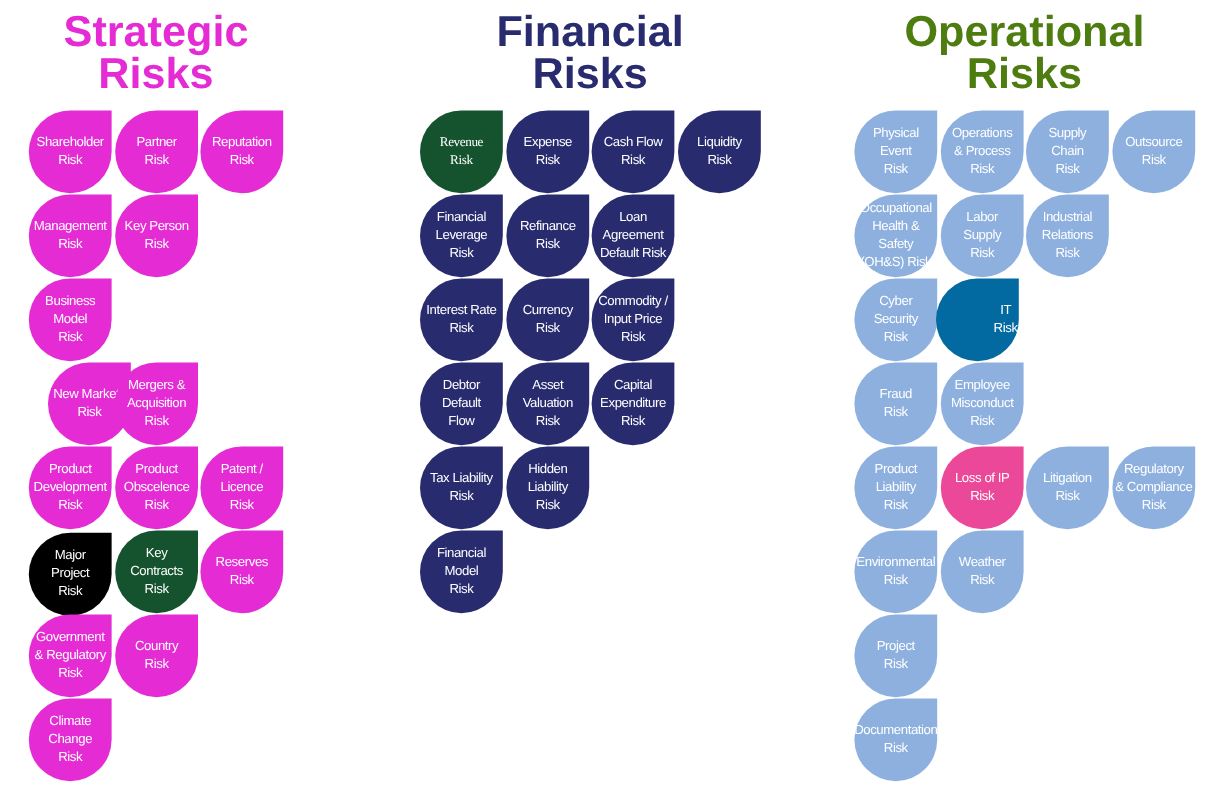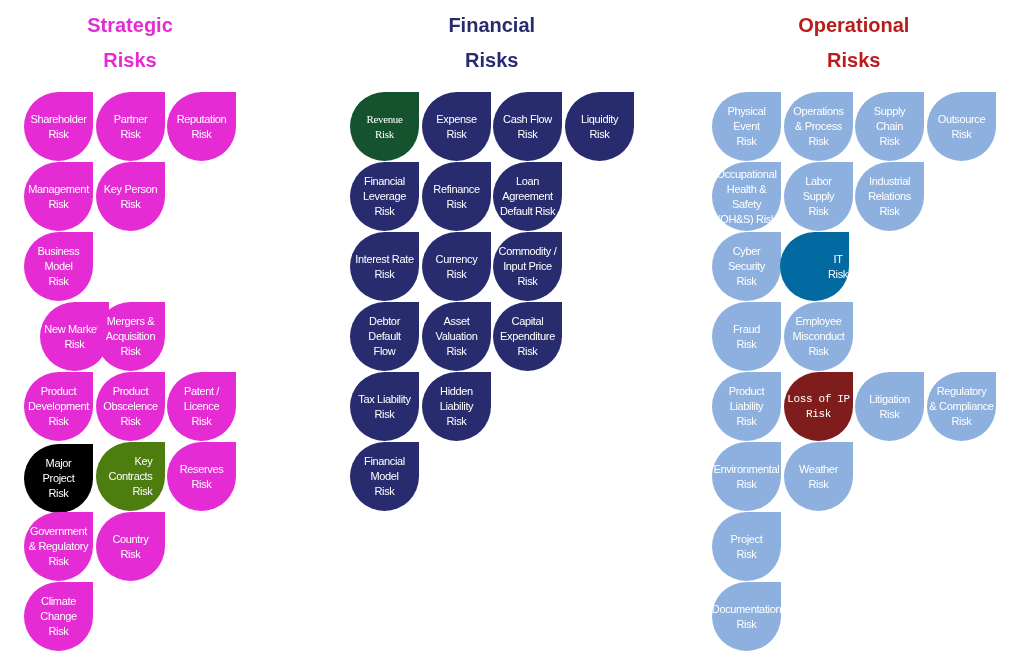--- a/index.html
+++ b/index.html
@@ -18,21 +18,21 @@
     position: absolute;
     top: 0;
   }
   .group-title {
     position: absolute;
     top: 8px;
     left: 0;
     text-align: center;
     font-family: "Liberation Sans", sans-serif;
     font-weight: bold;
-    font-size: 20px;
+    font-size: 36px;
     line-height: 35px;
     white-space: pre-line;
   }
   .tile {
     position: absolute;
     width: 69px;
     height: 69px;
     border-radius: 50% 0 50% 50%;
     display: flex;
     align-items: center;
@@ -82,21 +82,21 @@
 Risk</span></div>
       <div class="tile" style="left: 72px; top: 372px; background: rgb(228, 43, 212);"><span>Product
 Obscelence
 Risk</span></div>
       <div class="tile" style="left: 143px; top: 372px; background: rgb(228, 43, 212);"><span>Patent /
 Licence
 Risk</span></div>
       <div class="tile" style="left: 0px; top: 444px; background: #000000; text-align: center;"><span>Major
 Project
 Risk</span></div>
-      <div class="tile" style="left: 72px; top: 442px; background: #4d7c0f; text-align: right;"><span>Key
+      <div class="tile" style="left: 72px; top: 442px; background: #14532d;"><span>Key
 Contracts
 Risk</span></div>
       <div class="tile" style="left: 143px; top: 442px; background: rgb(228, 43, 212);"><span>Reserves
 Risk</span></div>
       <div class="tile" style="left: 0px; top: 512px; background: rgb(228, 43, 212);"><span>Government
 &amp; Regulatory
 Risk</span></div>
       <div class="tile" style="left: 72px; top: 512px; background: rgb(228, 43, 212);"><span>Country
 Risk</span></div>
       <div class="tile" style="left: 0px; top: 582px; background: rgb(228, 43, 212);"><span>Climate
@@ -141,21 +141,21 @@
       <div class="tile" style="left: 0px; top: 372px; background: rgb(40, 44, 111);"><span>Tax Liability
 Risk</span></div>
       <div class="tile" style="left: 72px; top: 372px; background: rgb(40, 44, 111);"><span>Hidden
 Liability
 Risk</span></div>
       <div class="tile" style="left: 0px; top: 442px; background: rgb(40, 44, 111);"><span>Financial
 Model
 Risk</span></div>
     </section>
   <section class="group" style="left: 712px;">
-    <div class="group-title" style="width: 283.5px; color: #b91c1c;">Operational
+    <div class="group-title" style="width: 283.5px; color: #4d7c0f;">Operational
 Risks</div>
   <div class="tile" style="left: 0px; top: 92px; background: rgb(141, 176, 223);"><span>Physical
 Event
 Risk</span></div>
       <div class="tile" style="left: 72px; top: 92px; background: rgb(141, 176, 223);"><span>Operations
 &amp; Process
 Risk</span></div>
       <div class="tile" style="left: 143px; top: 92px; background: rgb(141, 176, 223);"><span>Supply
 Chain
 Risk</span></div>
@@ -176,21 +176,21 @@
       <div class="tile" style="left: 68px; top: 232px; background: #0369a1; justify-content: flex-end;"><span>IT
 Risk</span></div>
       <div class="tile" style="left: 0px; top: 302px; background: rgb(141, 176, 223);"><span>Fraud
 Risk</span></div>
       <div class="tile" style="left: 72px; top: 302px; background: rgb(141, 176, 223);"><span>Employee
 Misconduct
 Risk</span></div>
       <div class="tile" style="left: 0px; top: 372px; background: rgb(141, 176, 223);"><span>Product
 Liability
 Risk</span></div>
-      <div class="tile" style="left: 72px; top: 372px; background: #7f1d1d; font-family: Liberation Mono, monospace;"><span>Loss of IP
+      <div class="tile" style="left: 72px; top: 372px; background: #ec4899;"><span>Loss of IP
 Risk</span></div>
       <div class="tile" style="left: 143px; top: 372px; background: rgb(141, 176, 223);"><span>Litigation
 Risk</span></div>
       <div class="tile" style="left: 215px; top: 372px; background: rgb(141, 176, 223);"><span>Regulatory
 &amp; Compliance
 Risk</span></div>
       <div class="tile" style="left: 0px; top: 442px; background: rgb(141, 176, 223);"><span>Environmental
 Risk</span></div>
       <div class="tile" style="left: 72px; top: 442px; background: rgb(141, 176, 223);"><span>Weather
 Risk</span></div>

